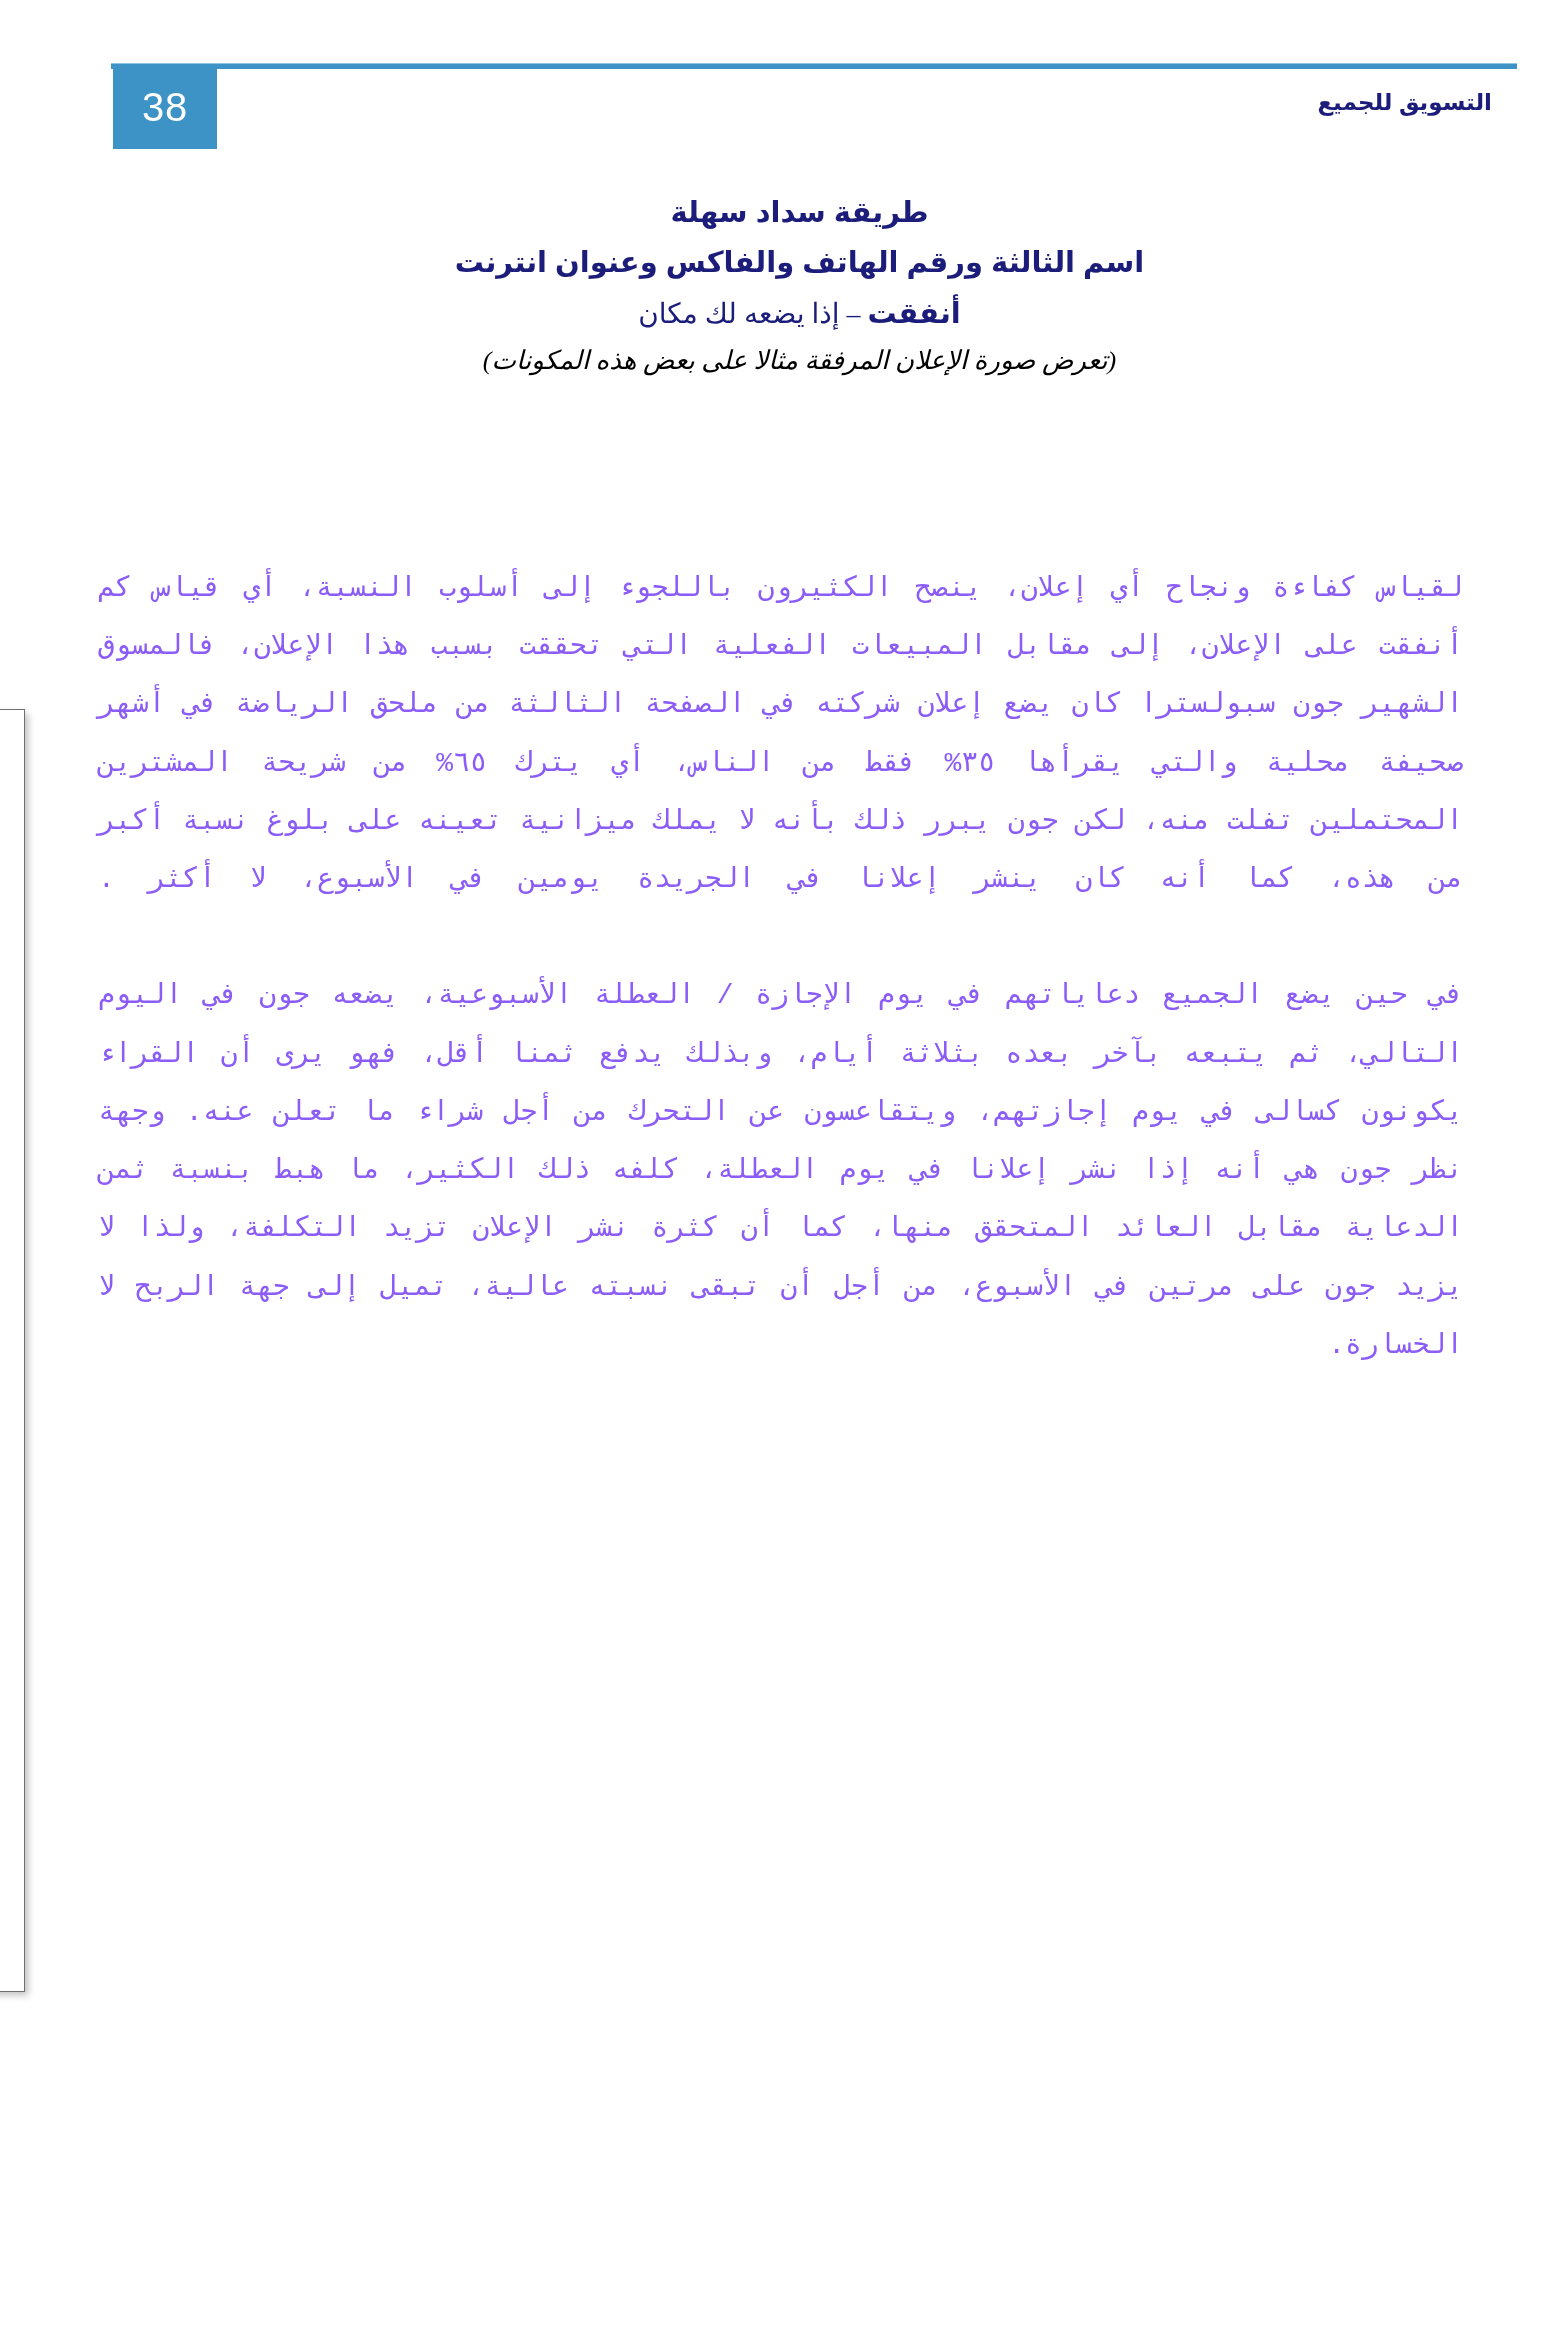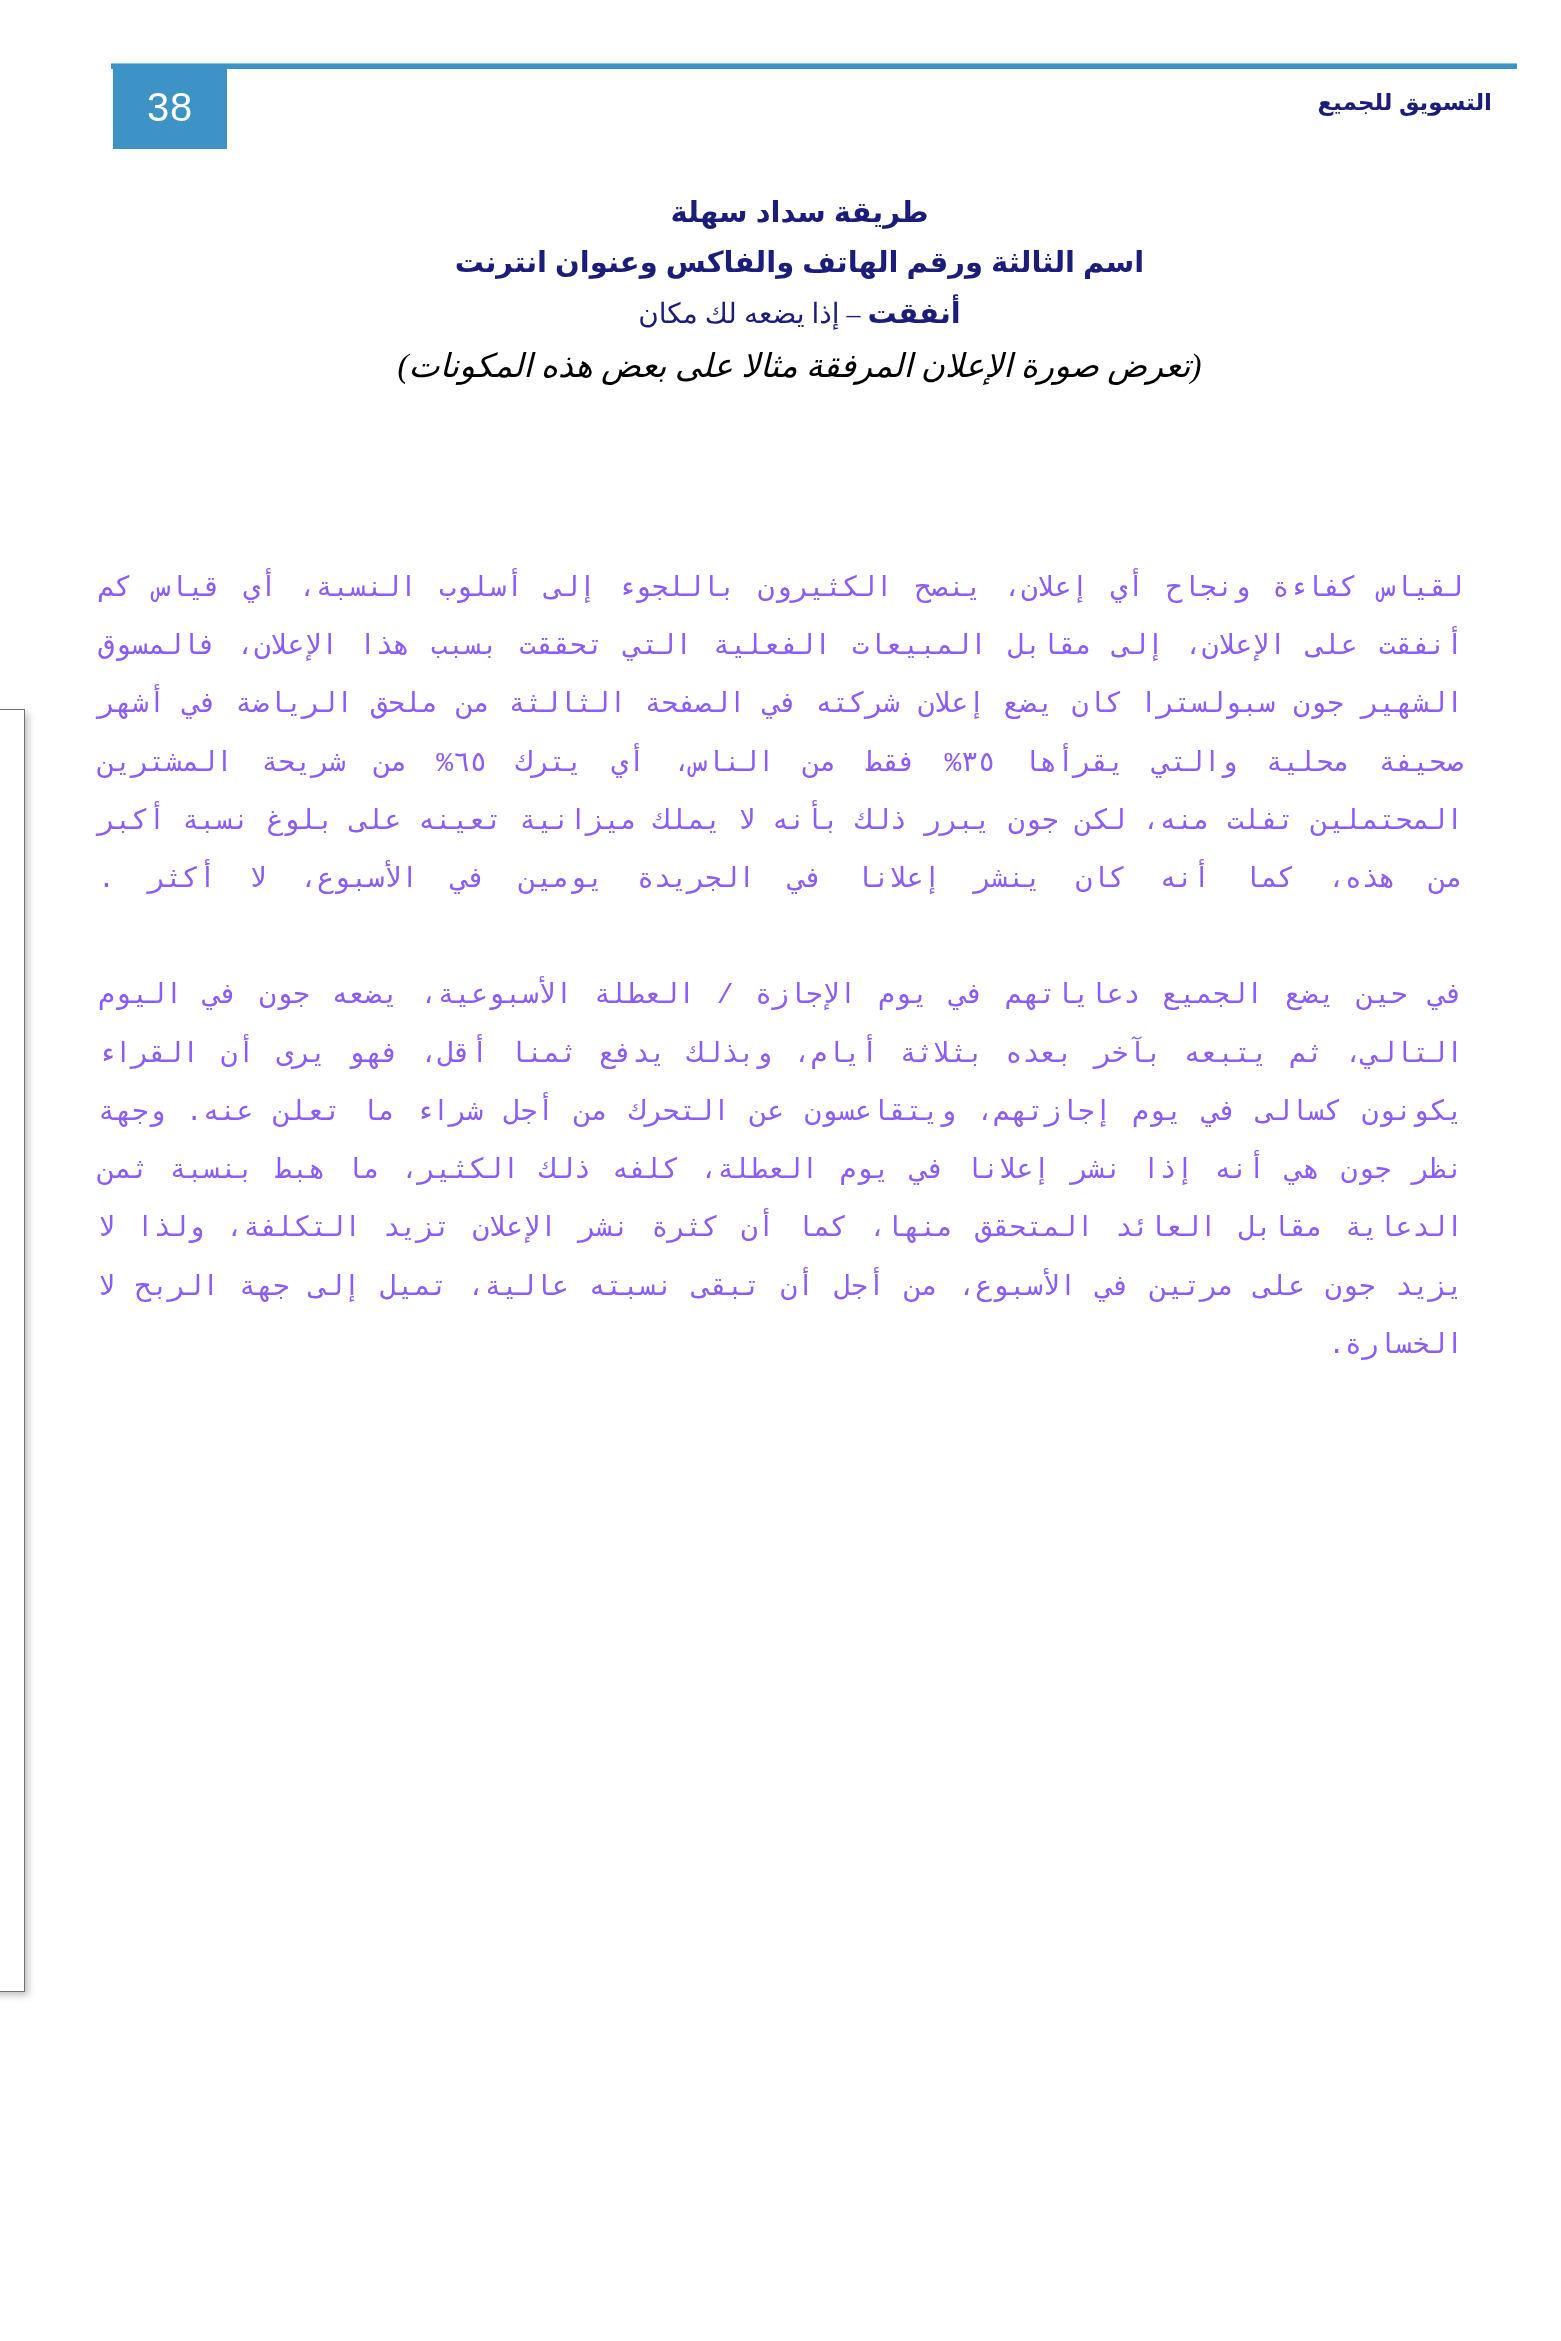--- a/index.html
+++ b/index.html
@@ -26,21 +26,21 @@
     right: 44px;
     height: 5.3px;
     background: #3d92c6;
     border-top: 1.5px solid #8cc3e0;
   }
 
   .page-number-badge {
     position: absolute;
     top: 64px;
     left: 113px;
-    width: 114px;
+    width: 104px;
     height: 85px;
     background: #3d92c6;
     display: flex;
     align-items: center;
     justify-content: center;
   }
 
   .page-number-badge span {
     color: #ffffff;
     font-family: "Liberation Sans", "DejaVu Sans", sans-serif;
@@ -90,21 +90,21 @@
   .heading-line.mixed .strong {
     font-weight: bold;
     font-family: "Liberation Sans", "DejaVu Sans", sans-serif;
     font-size: 29px;
   }
 
   .note-line {
     color: #000000;
     font-family: "Liberation Serif", "DejaVu Serif", serif;
     font-style: italic;
-    font-size: 33px;
+    font-size: 26px;
     line-height: 1.4;
     margin: 7.6px 0 0 0;
     white-space: nowrap;
   }
 
   
   .body-text {
     position: absolute;
     top: 560px;
     right: 98px;

